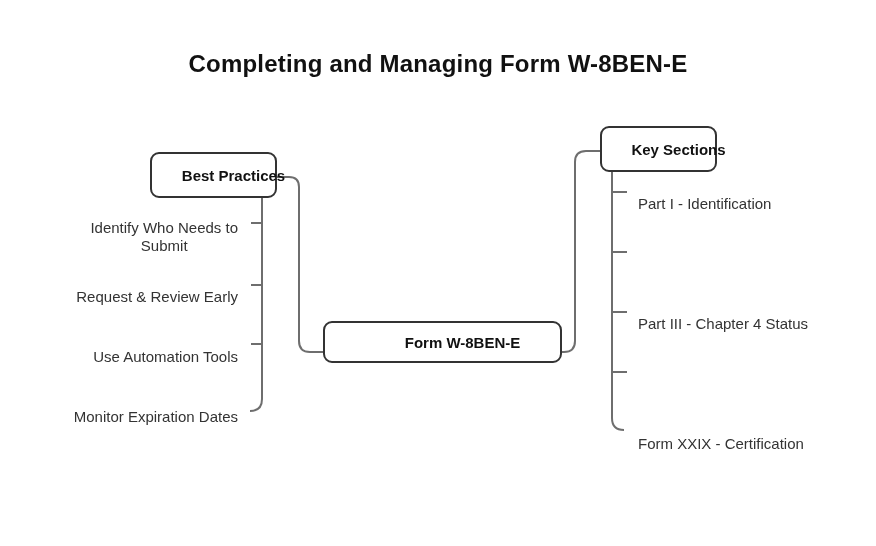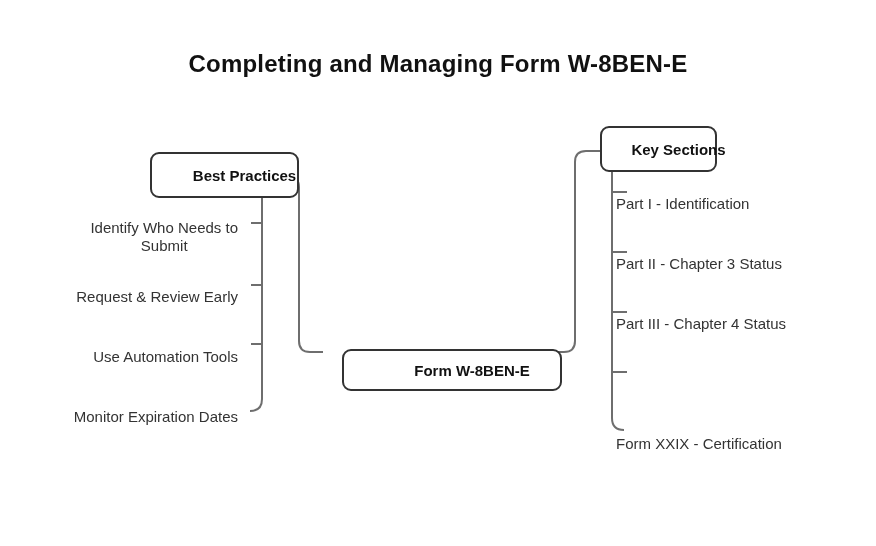--- a/index.html
+++ b/index.html
@@ -31,31 +31,31 @@
     position:absolute;
     box-sizing:border-box;
     background:var(--background);
     border:2px solid var(--border);
     border-radius:9px;
     display:flex;align-items:center;justify-content:center;
     font-size:15px;font-weight:bold;color:#111111;
     white-space:nowrap;
     padding-left:40px;
   }
-  .node-best{left:150px;top:152px;width:149px;height:46px;}
+  .node-best{left:150px;top:152px;width:127px;height:46px;}
   .node-key{left:600px;top:126px;width:117px;height:46px;}
-  .node-root{left:342px;top:321px;width:220px;height:42px;margin-top:28px;}
+  .node-root{left:323px;top:321px;width:239px;height:42px;}
   .item{
     position:absolute;
     font-size:15px;line-height:18px;
     color:var(--text);
     white-space:pre-line;
   }
   .item.left{right:638px;text-align:center;white-space:pre;}
-  .item.right{left:616px;text-align:left;white-space:pre;}
+  .item.right{left:638px;text-align:left;white-space:pre;}
   .item.wrap{white-space:pre-line;}
 </style>
 </head>
 <body>
 
 <div id="canvas">
 
   <div class="title">Completing and Managing Form W-8BEN-E</div>
 
   <svg class="edges" width="876" height="546" viewBox="0 0 876 546" aria-hidden="true">
@@ -86,17 +86,16 @@
     <span>Form W-8BEN-E</span>
   </div>
 
   <div class="item left wrap" style="top:219px">Identify Who Needs to
 Submit</div>
   <div class="item left" style="top:288px">Request &amp; Review Early</div>
   <div class="item left" style="top:348px">Use Automation Tools</div>
   <div class="item left" style="top:408px">Monitor Expiration Dates</div>
 
   <div class="item right" style="top:195px">Part I - Identification</div>
-  <div class="item right" style="top:255px">Part II - Chapter 3 Status</div>
   <div class="item right" style="top:315px">Part III - Chapter 4 Status</div>
   <div class="item right" style="top:435px">Form XXIX - Certification</div>
 
 </div>
 
 </body></html>

